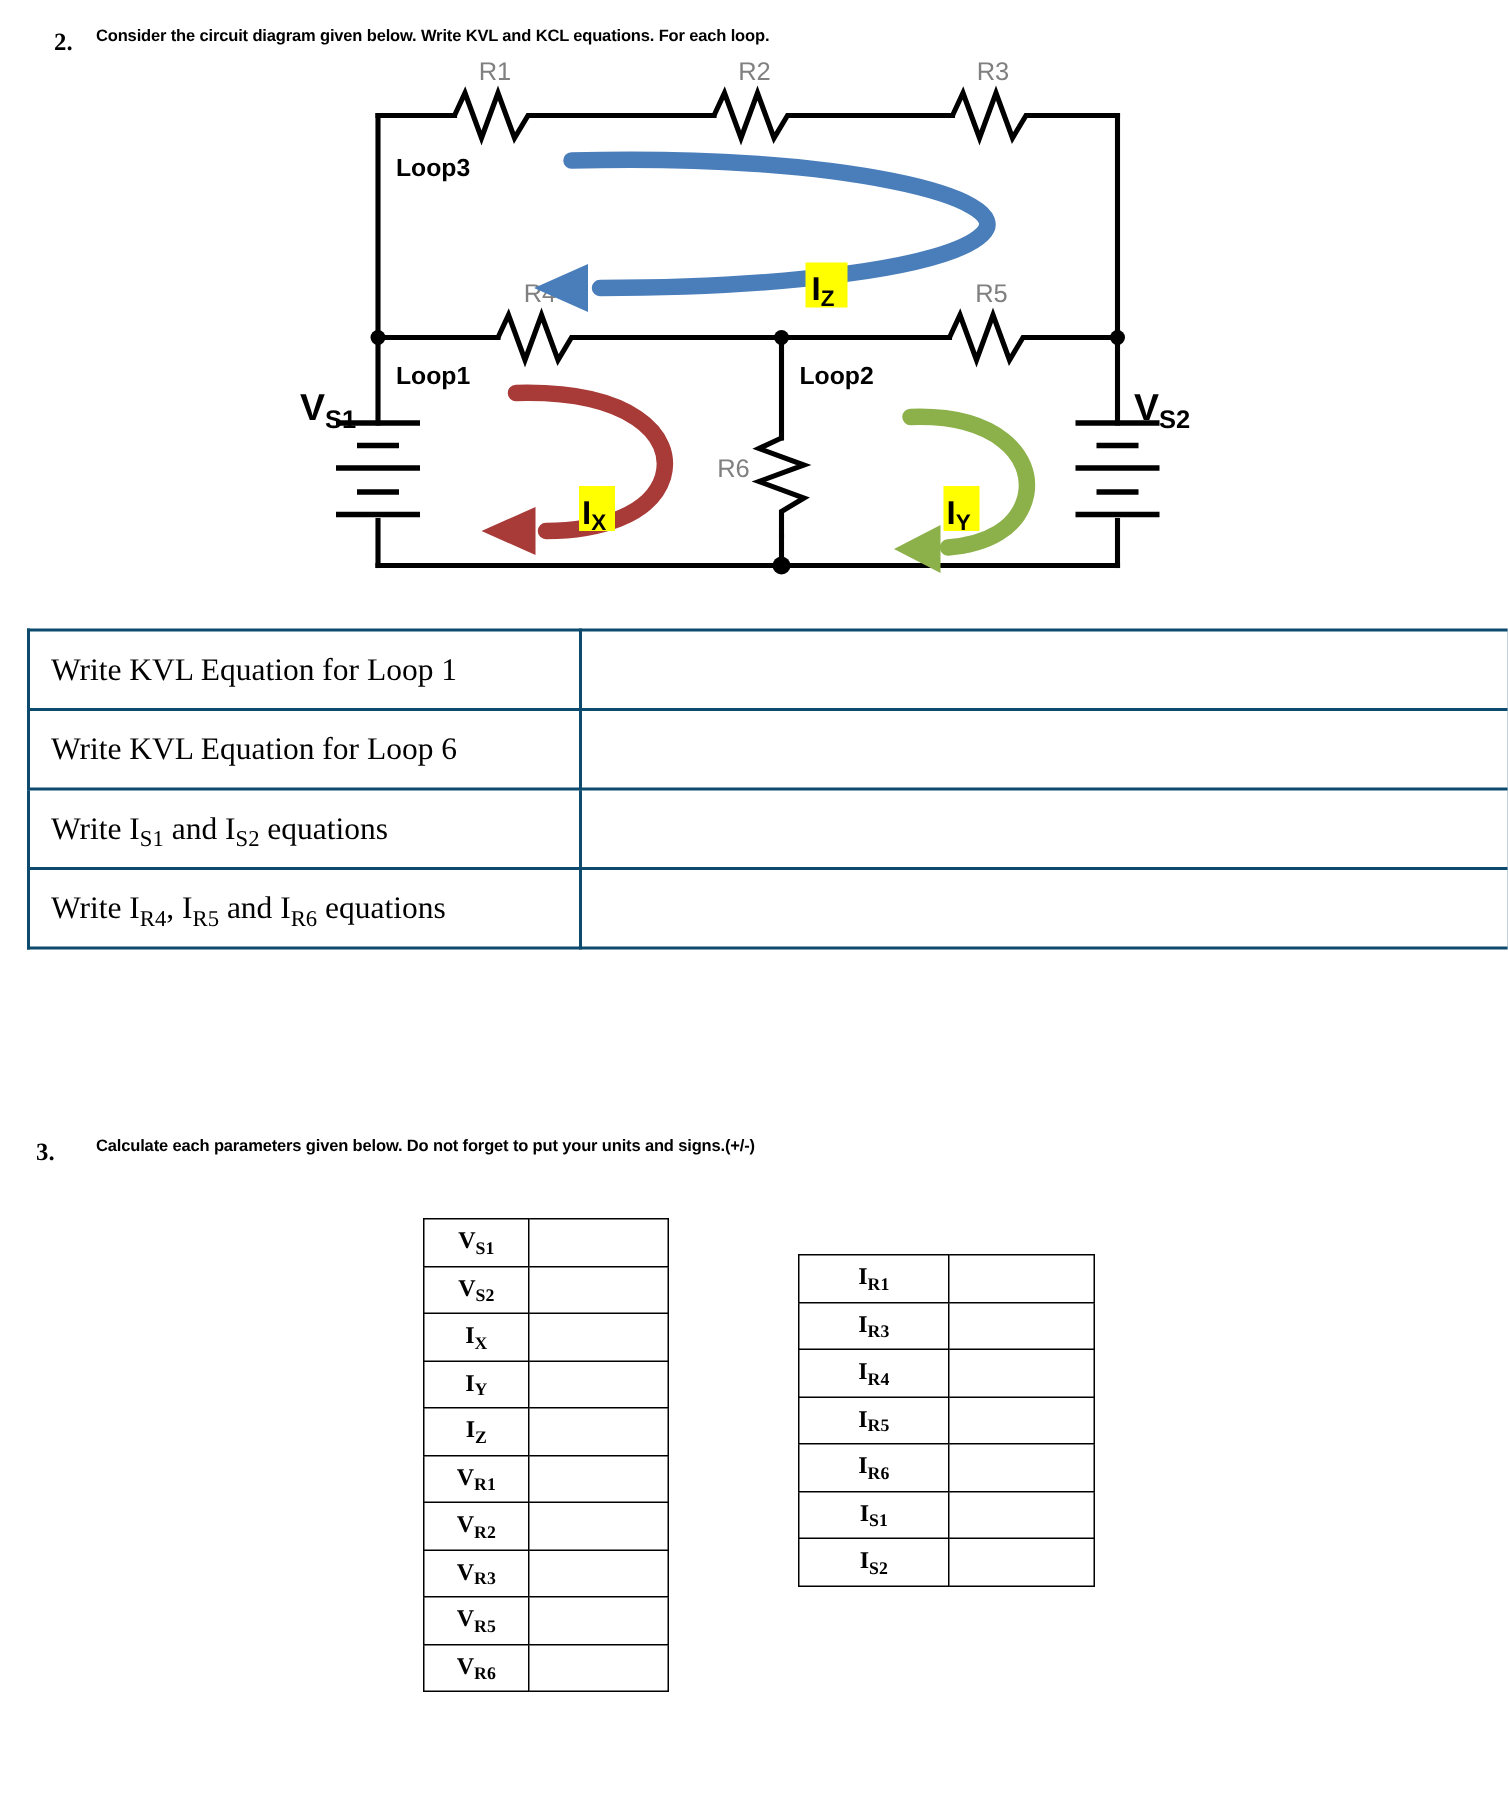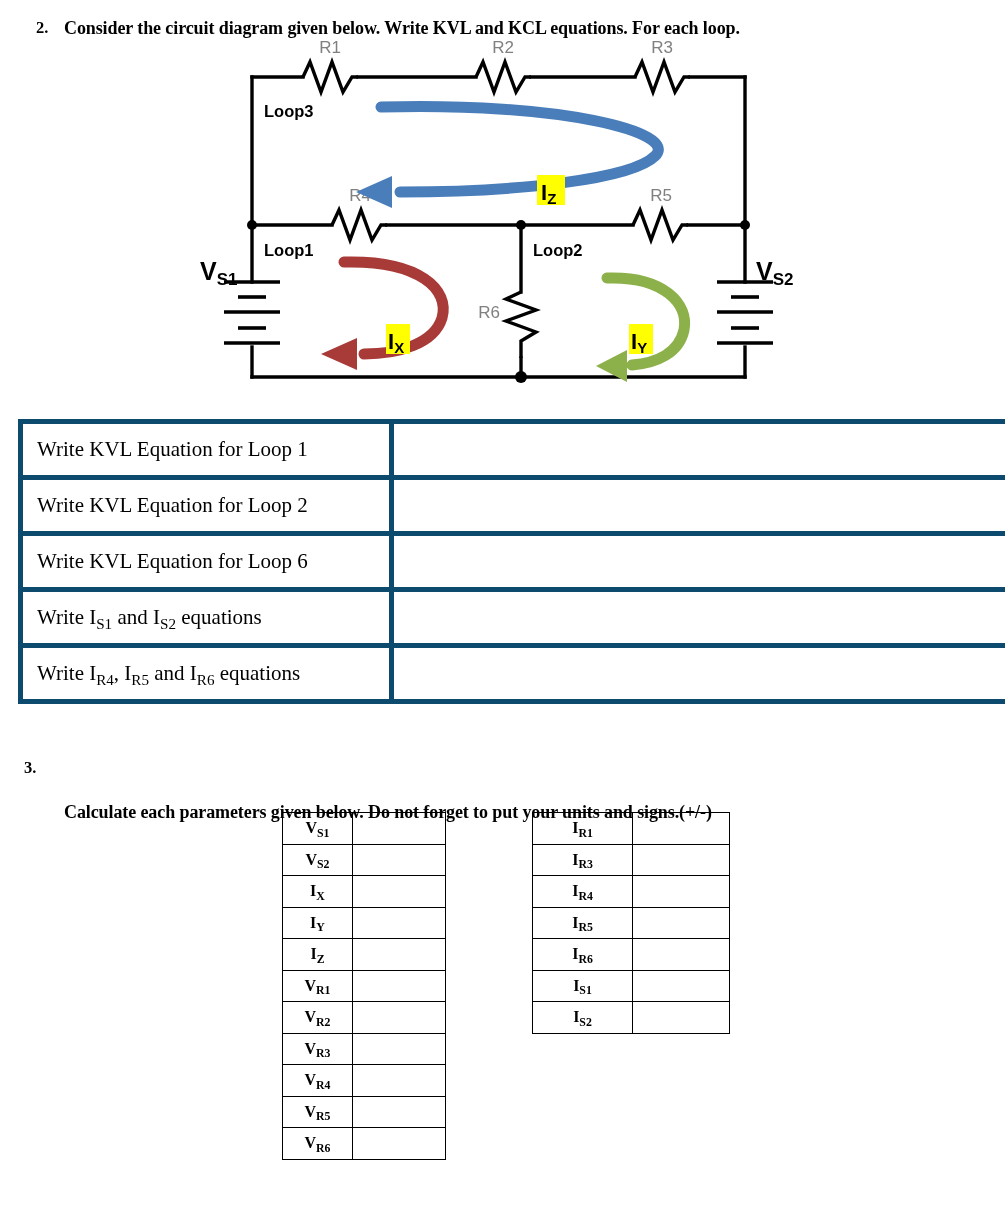--- a/index.html
+++ b/index.html
@@ -8,23 +8,23 @@
     background:#ffffff;
     font-family:"Liberation Serif", serif;
     color:#000;
     position:relative;
     overflow:hidden;
   }
 
   
   .q-head{
     position:absolute;
-    font-family:Liberation Serif, serif;
+    font-family:Liberation Sans, sans-serif;
     font-weight:bold;
-    font-size:18px;
+    font-size:11px;
     letter-spacing:-0.1px;
     white-space:nowrap;
   }
   .q-num{
     position:absolute;
     font-family:"Liberation Serif", serif;
     font-weight:bold;
     font-size:16.5px;
   }
 
@@ -37,21 +37,21 @@
 
   
   #kvl-table{
     position:absolute;
     left:18px; top:419px;
     width:957px;
     border-collapse:collapse;
     table-layout:fixed;
   }
   #kvl-table td{
-    border:5px solid #0c4a6e;
+    border:2px solid #0c4a6e;
     height:51px;
     vertical-align:middle;
     font-size:21px;
     font-family:"Liberation Serif", serif;
     padding:0 0 0 14px;
   }
   #kvl-table td.label-cell{width:352px;}
   #kvl-table td.answer-cell{width:603px;}
   sub{font-size:0.72em;vertical-align:baseline;position:relative;top:0.32em;}
 
@@ -65,21 +65,21 @@
     border:1.6px solid #000;
     height:28.5px;
     font-family:"Liberation Serif", serif;
     font-weight:bold;
     font-size:16px;
     text-align:center;
     vertical-align:middle;
   }
   .param-table td.pname{width:67px;}
   .param-table td.pval{width:90px;}
-  #table-right{left:532px;top:812px;padding-left:48px;}
+  #table-right{left:532px;top:836px;padding-left:48px;}
   #table-right td.pname{width:97px;}
   #table-right td.pval{width:94px;}
   #table-left{left:282px;top:812px;}
 
   .param-table sub{font-size:0.74em;position:relative;top:0.3em;}
 </style>
 </head>
 <body>
 
 <div class="q-num" style="left:36px;top:18px;">2.</div>
@@ -195,43 +195,39 @@
   <rect x="629" y="284" width="24" height="30" fill="#FFFF00"></rect>
   <text x="631" y="309" font-family="Liberation Sans, sans-serif" font-size="22" font-weight="bold" fill="#000">
     <tspan>I</tspan><tspan font-size="15" dy="4">Y</tspan>
   </text>
 </svg>
 
 <table id="kvl-table">
   <tbody>
     <tr>
       <td class="label-cell">Write KVL Equation for Loop 1</td>
-      <td class="answer-cell"></td>
-    </tr>
-    <tr>
-      <td class="label-cell">Write KVL Equation for Loop 2</td>
       <td class="answer-cell"></td>
     </tr>
     <tr>
       <td class="label-cell">Write KVL Equation for Loop 6</td>
       <td class="answer-cell"></td>
     </tr>
     <tr>
       <td class="label-cell">Write I<sub>S1</sub> and I<sub>S2</sub> equations</td>
       <td class="answer-cell"></td>
     </tr>
     <tr>
       <td class="label-cell">Write I<sub>R4</sub>, I<sub>R5</sub> and I<sub>R6</sub> equations</td>
       <td class="answer-cell"></td>
     </tr>
   </tbody>
 </table>
 
 <div class="q-num" style="left:24px;top:758px;">3.</div>
-<div class="q-head" style="left:64px;top:758px;margin-top:44px;">Calculate each parameters given below. Do not forget to put your units and signs.(+/-)</div>
+<div class="q-head" style="left:64px;top:758px;">Calculate each parameters given below. Do not forget to put your units and signs.(+/-)</div>
 
 <table class="param-table" id="table-left">
   <tbody id="left-body">
       <tr>
         <td class="pname">V<sub>S1</sub></td>
         <td class="pval"></td>
       </tr>
       <tr>
         <td class="pname">V<sub>S2</sub></td>
         <td class="pval"></td>
@@ -254,24 +250,20 @@
       </tr>
       <tr>
         <td class="pname">V<sub>R2</sub></td>
         <td class="pval"></td>
       </tr>
       <tr>
         <td class="pname">V<sub>R3</sub></td>
         <td class="pval"></td>
       </tr>
       <tr>
-        <td class="pname">V<sub>R4</sub></td>
-        <td class="pval"></td>
-      </tr>
-      <tr>
         <td class="pname">V<sub>R5</sub></td>
         <td class="pval"></td>
       </tr>
       <tr>
         <td class="pname">V<sub>R6</sub></td>
         <td class="pval"></td>
       </tr>
     </tbody>
 </table>
 

